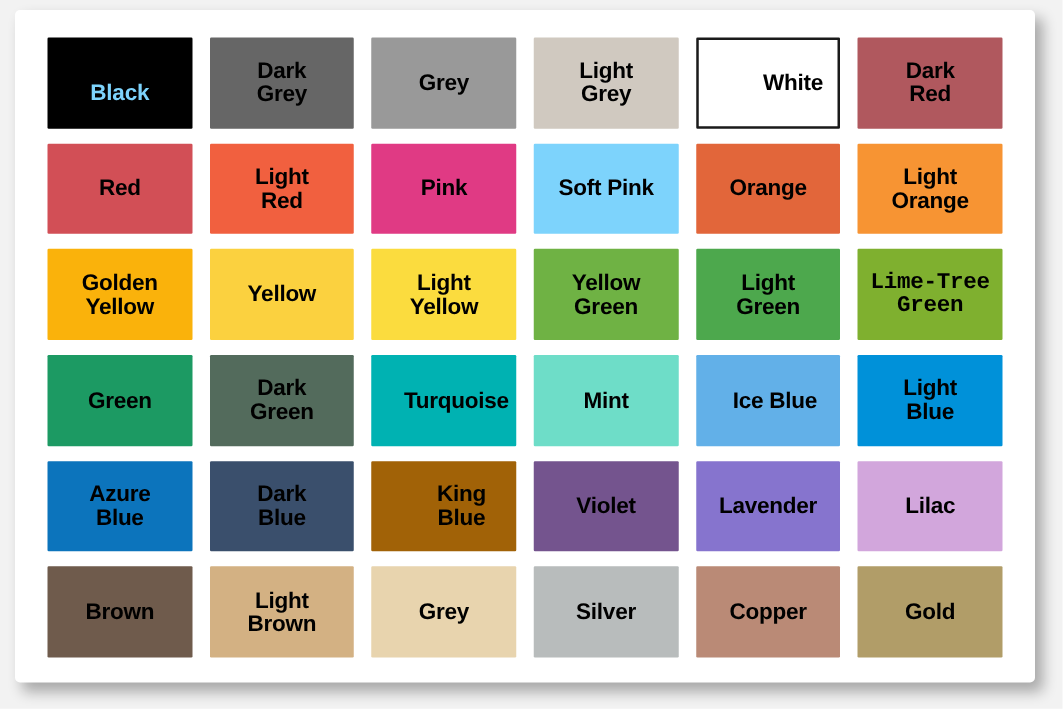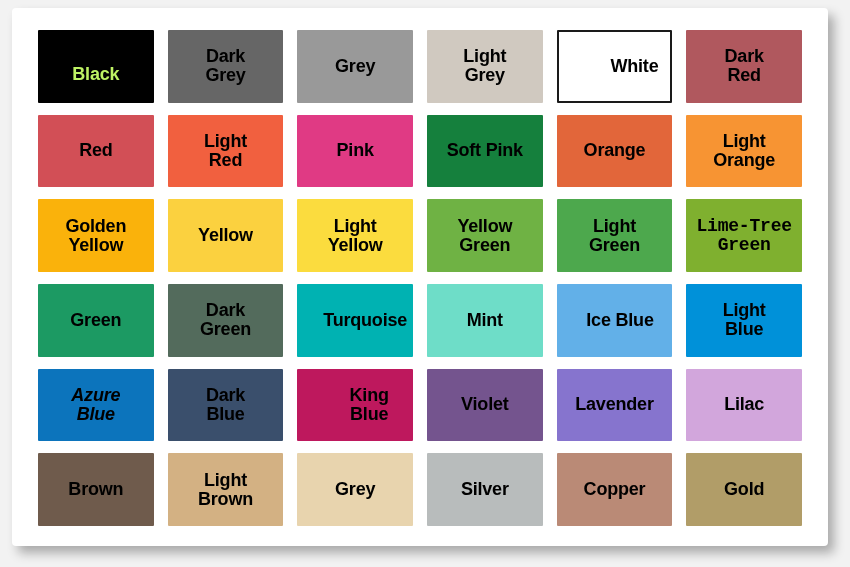--- a/index.html
+++ b/index.html
@@ -53,21 +53,21 @@
   .swatch-label {
     font-weight: bold;
     font-size: 18px;
     line-height: 1.06;
     letter-spacing: -0.2px;
     color: #000000;
     white-space: pre-line;
     padding: 0 2px;
   }
 
-  .swatch.light-text .swatch-label { color: #bef264; margin-top: 17px; }
+  .swatch.light-text .swatch-label { color: #7dd3fc; margin-top: 17px; }
   .swatch.outlined { border: 2px solid #1a1a1a; padding-left: 40px; }
 </style>
 </head>
 <body>
 
 <div id="palette-card">
   <div id="swatch-grid">
       <div class="swatch light-text" style="background: rgb(0, 0, 0);">
         <span class="swatch-label">Black</span>
       </div>
@@ -92,21 +92,21 @@
       <div class="swatch" style="background: rgb(210, 79, 86);">
         <span class="swatch-label">Red</span>
       </div>
       <div class="swatch" style="background: rgb(241, 96, 63);">
         <span class="swatch-label">Light
 Red</span>
       </div>
       <div class="swatch" style="background: rgb(224, 58, 132);">
         <span class="swatch-label">Pink</span>
       </div>
-      <div class="swatch" style="background: #15803d;">
+      <div class="swatch" style="background: #7dd3fc;">
         <span class="swatch-label">Soft Pink</span>
       </div>
       <div class="swatch" style="background: rgb(226, 102, 58);">
         <span class="swatch-label">Orange</span>
       </div>
       <div class="swatch" style="background: rgb(247, 148, 51);">
         <span class="swatch-label">Light
 Orange</span>
       </div>
       <div class="swatch" style="background: rgb(250, 178, 11);">
@@ -145,29 +145,29 @@
       <div class="swatch" style="background: rgb(110, 221, 200);">
         <span class="swatch-label">Mint</span>
       </div>
       <div class="swatch" style="background: rgb(98, 176, 232); padding-left: 11px;">
         <span class="swatch-label">Ice Blue</span>
       </div>
       <div class="swatch" style="background: rgb(0, 145, 217);">
         <span class="swatch-label">Light
 Blue</span>
       </div>
-      <div class="swatch" style="background: rgb(12, 116, 188); font-style: italic;">
+      <div class="swatch" style="background: rgb(12, 116, 188);">
         <span class="swatch-label">Azure
 Blue</span>
       </div>
       <div class="swatch" style="background: rgb(58, 79, 108);">
         <span class="swatch-label">Dark
 Blue</span>
       </div>
-      <div class="swatch" style="background: #be185d; padding-left: 28px;">
+      <div class="swatch" style="background: #a16207; padding-left: 28px;">
         <span class="swatch-label">King
 Blue</span>
       </div>
       <div class="swatch" style="background: rgb(116, 84, 142);">
         <span class="swatch-label">Violet</span>
       </div>
       <div class="swatch" style="background: rgb(134, 116, 206);">
         <span class="swatch-label">Lavender</span>
       </div>
       <div class="swatch" style="background: rgb(210, 166, 220);">

